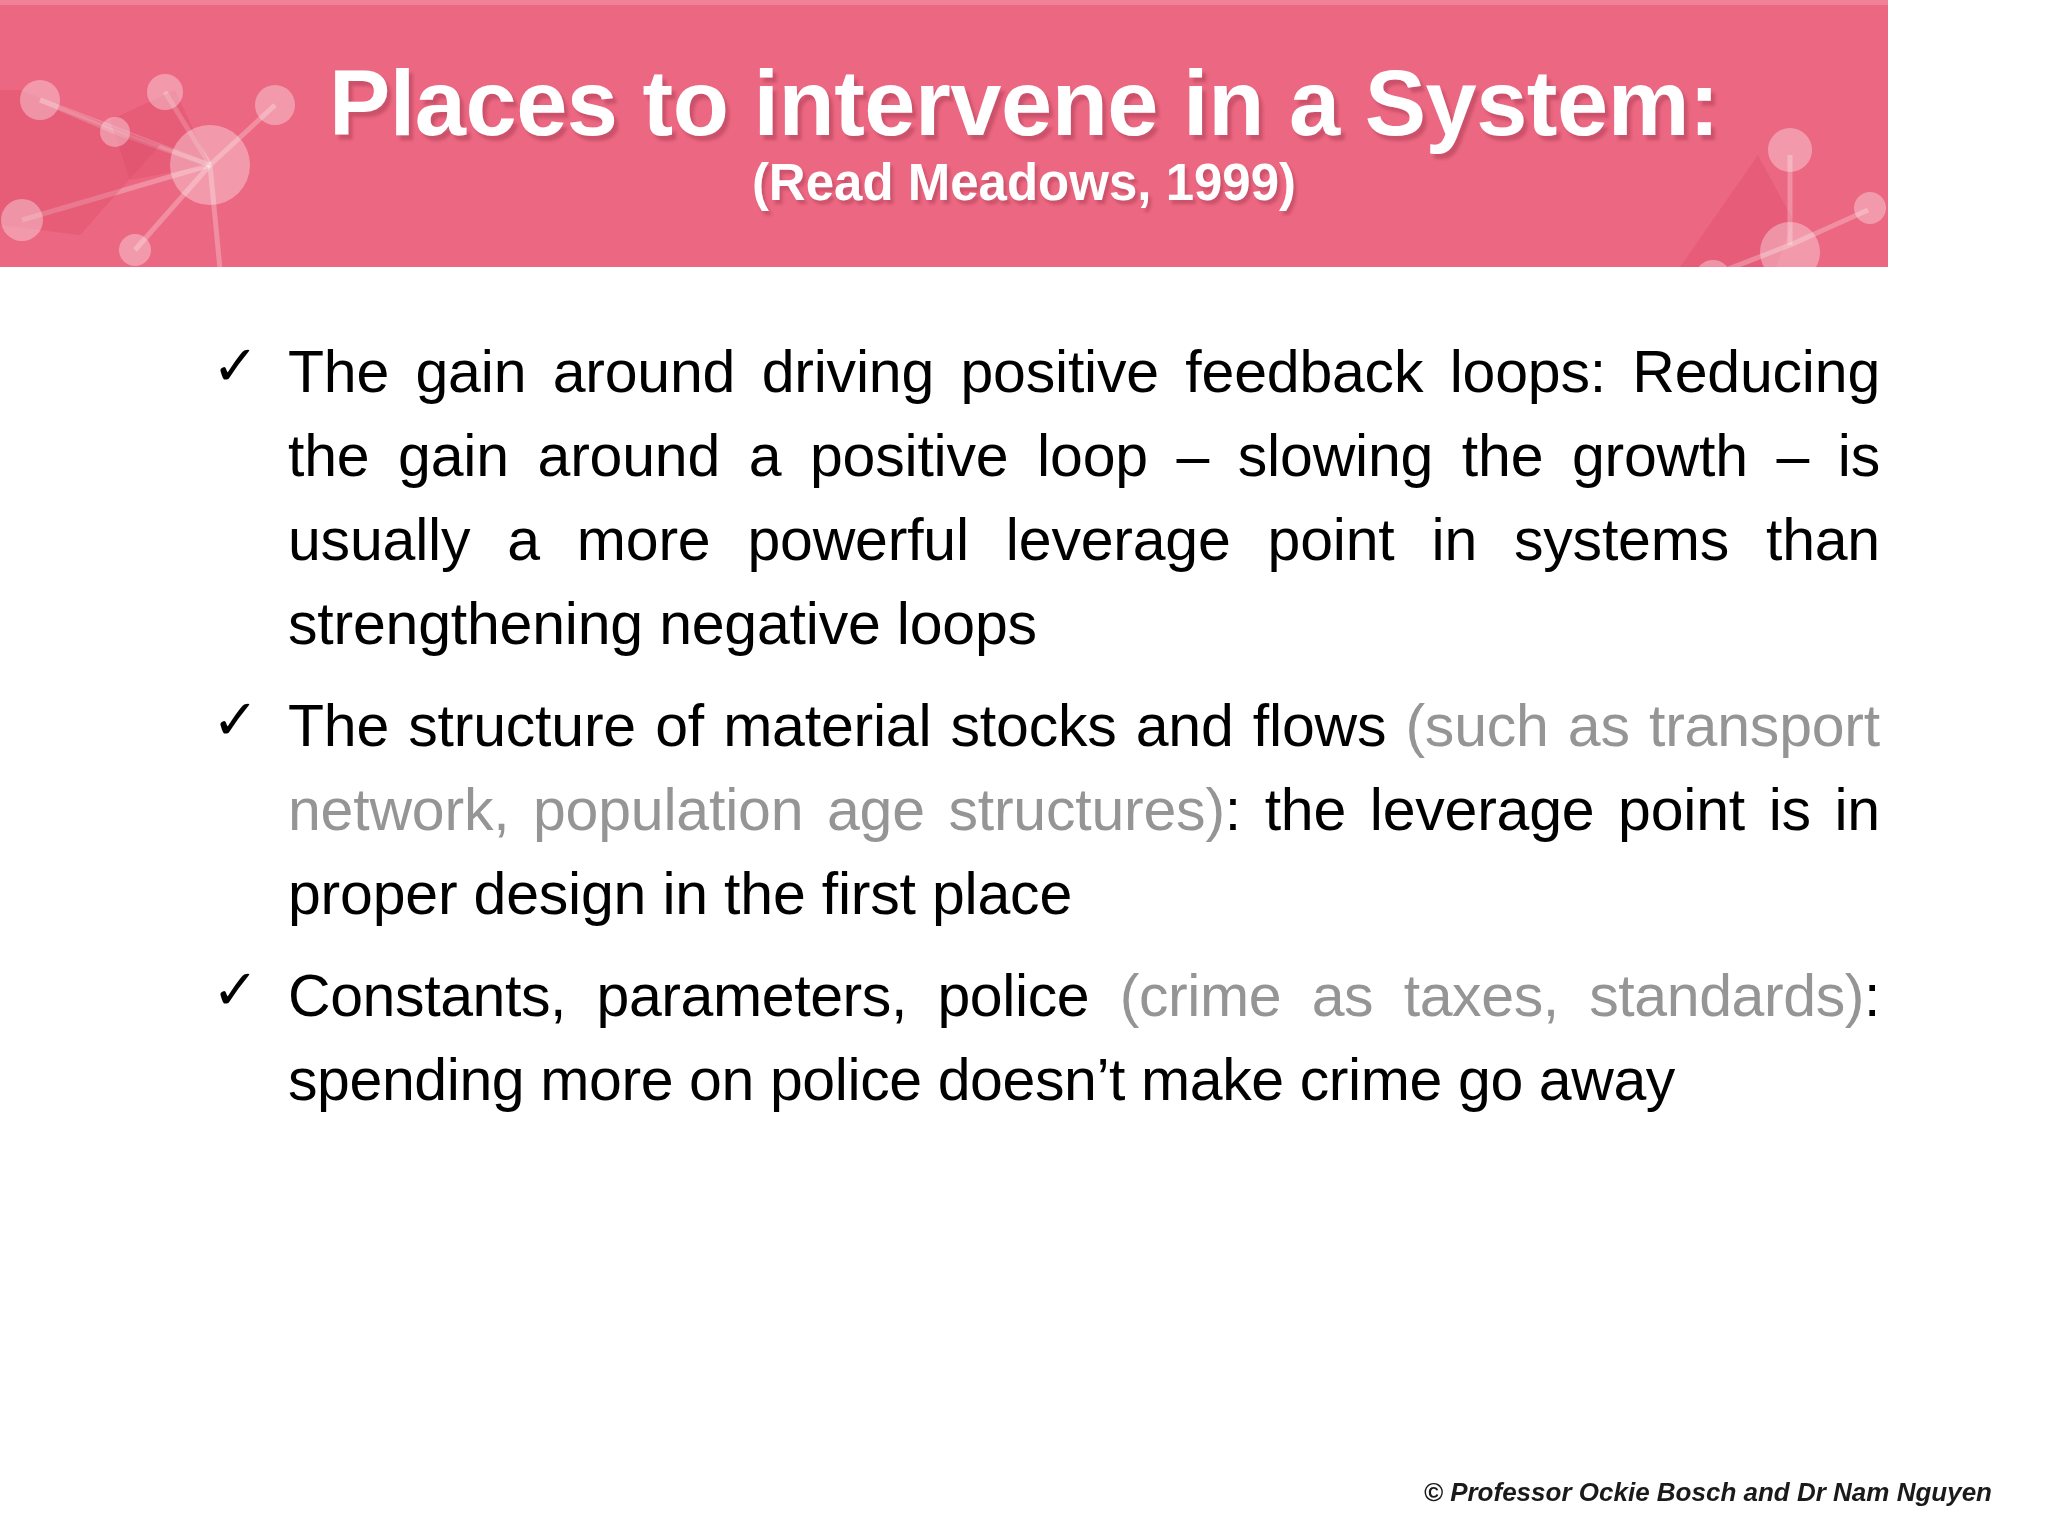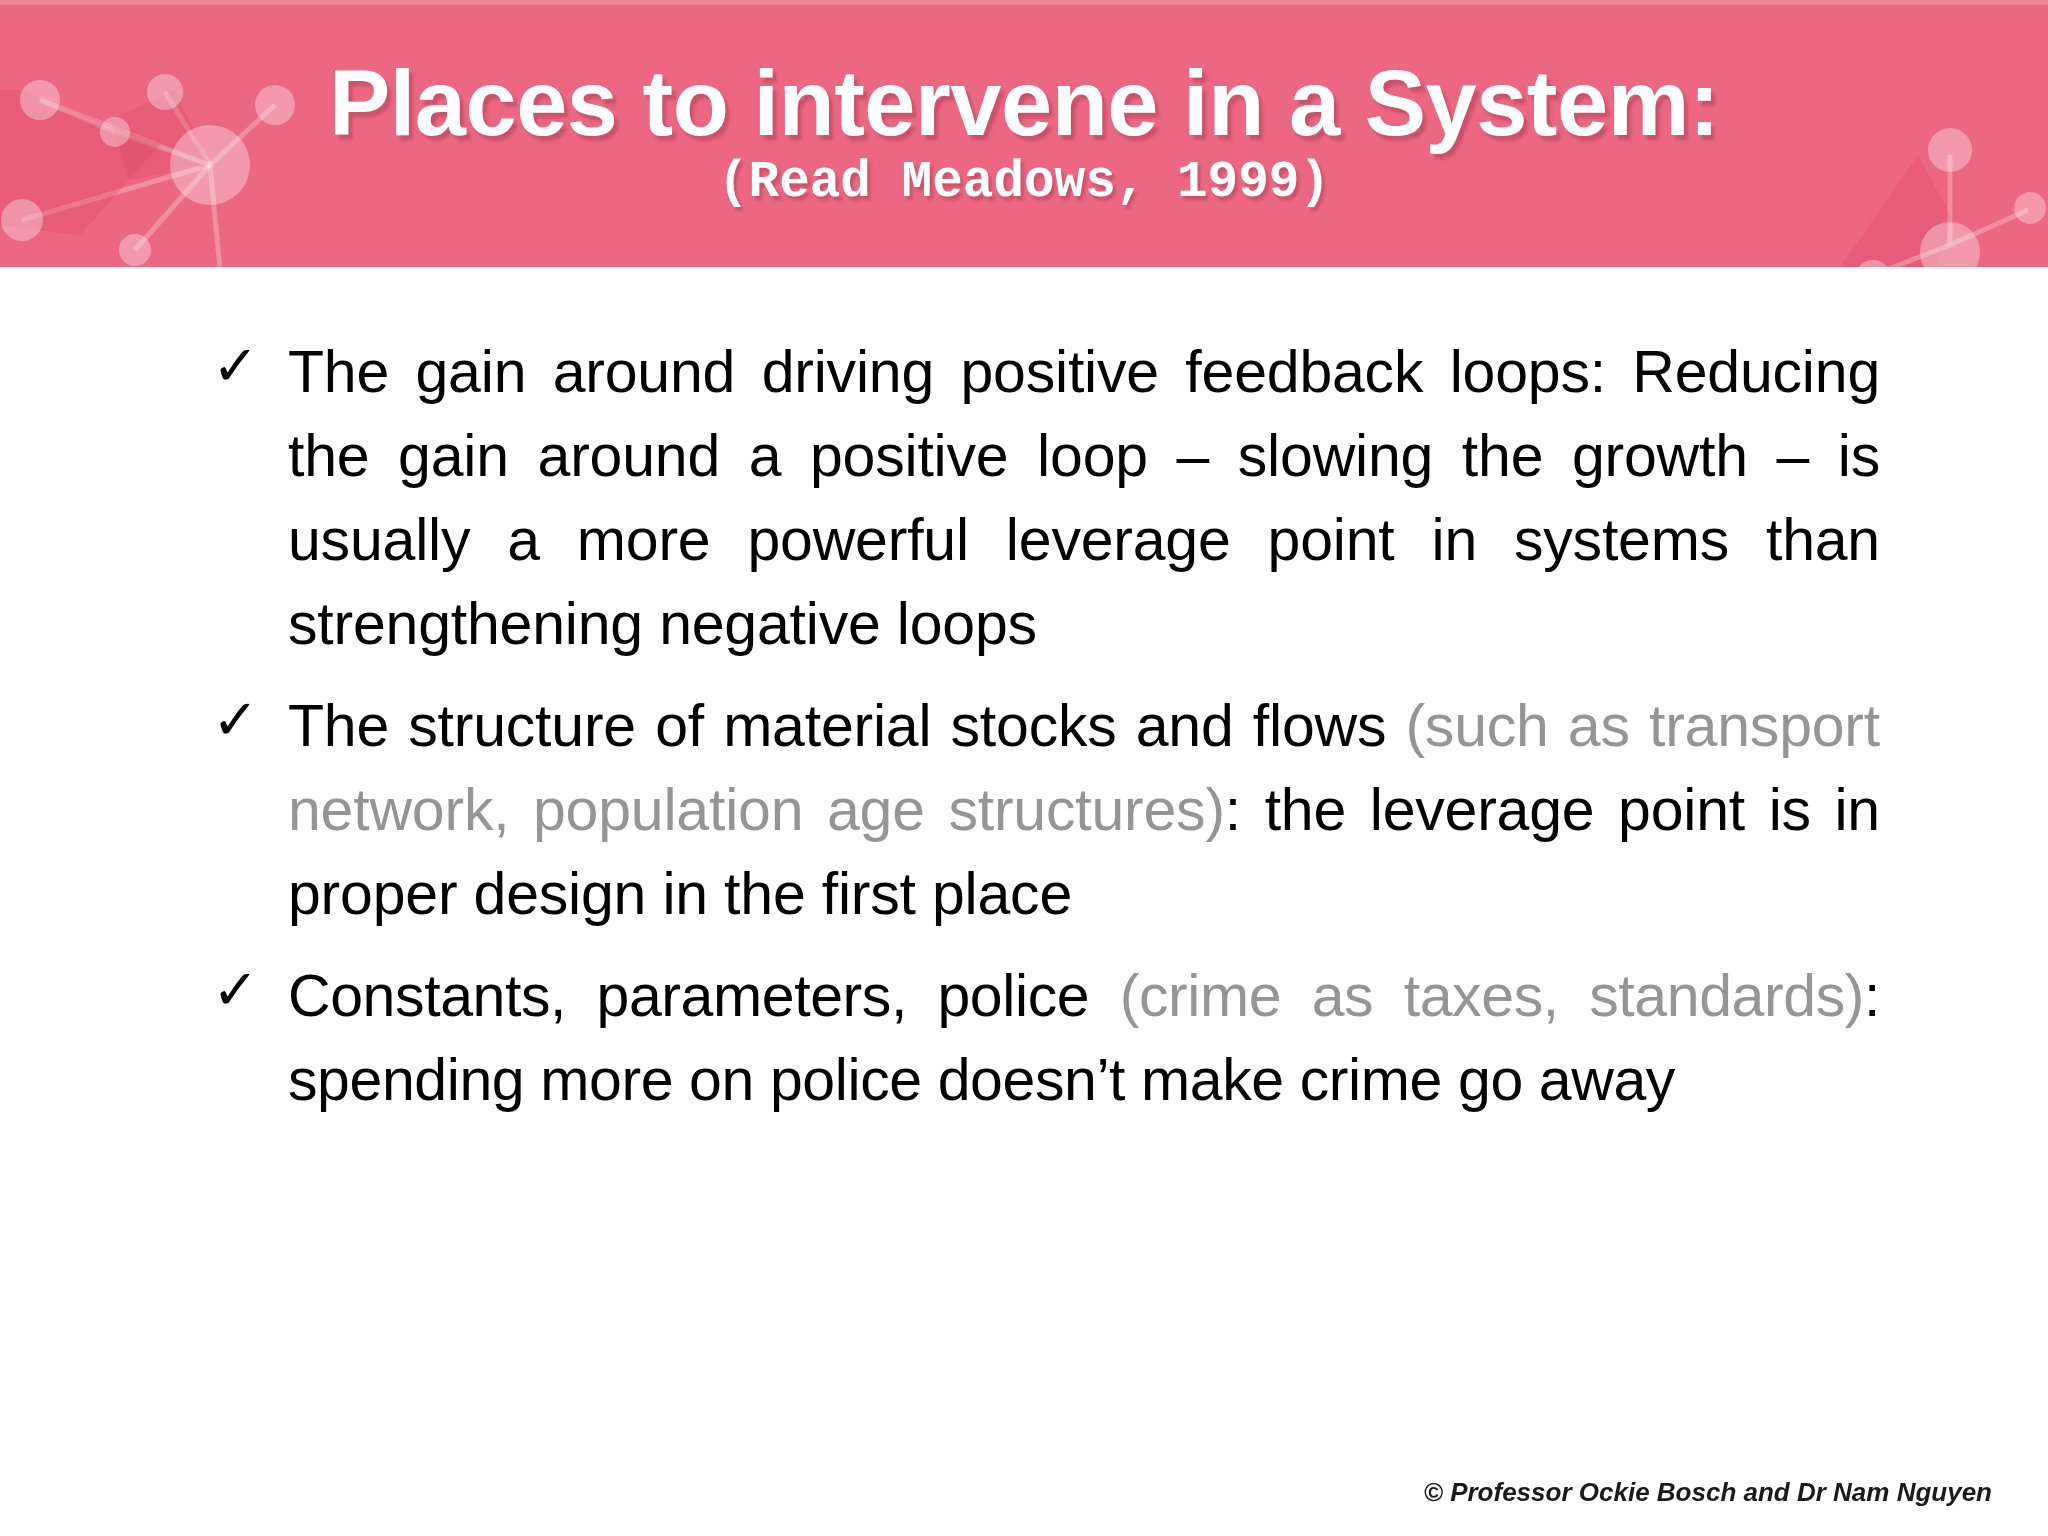--- a/index.html
+++ b/index.html
@@ -22,21 +22,21 @@
     height: 1536px;
     background: #ffffff;
     box-sizing: border-box;
   }
 
   
   .header-band {
     position: absolute;
     left: 0;
     top: 0;
-    width: 2048px;
+    width: 1888px;
     height: 267px;
     background: #ec6781;
     overflow: hidden;
   }
   .header-band::after {
     
     content: "";
     position: absolute;
     left: 0; top: 0;
     width: 100%; height: 5px;
@@ -68,21 +68,21 @@
     font-weight: bold;
     font-size: 92px;
     line-height: 1.04;
     letter-spacing: -0.5px;
     text-shadow: 4px 5px 3px rgba(120, 30, 50, 0.28);
     margin: 0 0 4px 0;
     white-space: nowrap;
   }
   .slide-subtitle {
     color: #ffffff;
-    font-family: Liberation Mono, monospace;
+    font-family: Liberation Sans, sans-serif;
     font-weight: bold;
     font-size: 51px;
     line-height: 1.1;
     text-shadow: 3px 4px 3px rgba(120, 30, 50, 0.28);
     margin: 0;
     white-space: nowrap;
   }
 
   
   .body-area {

